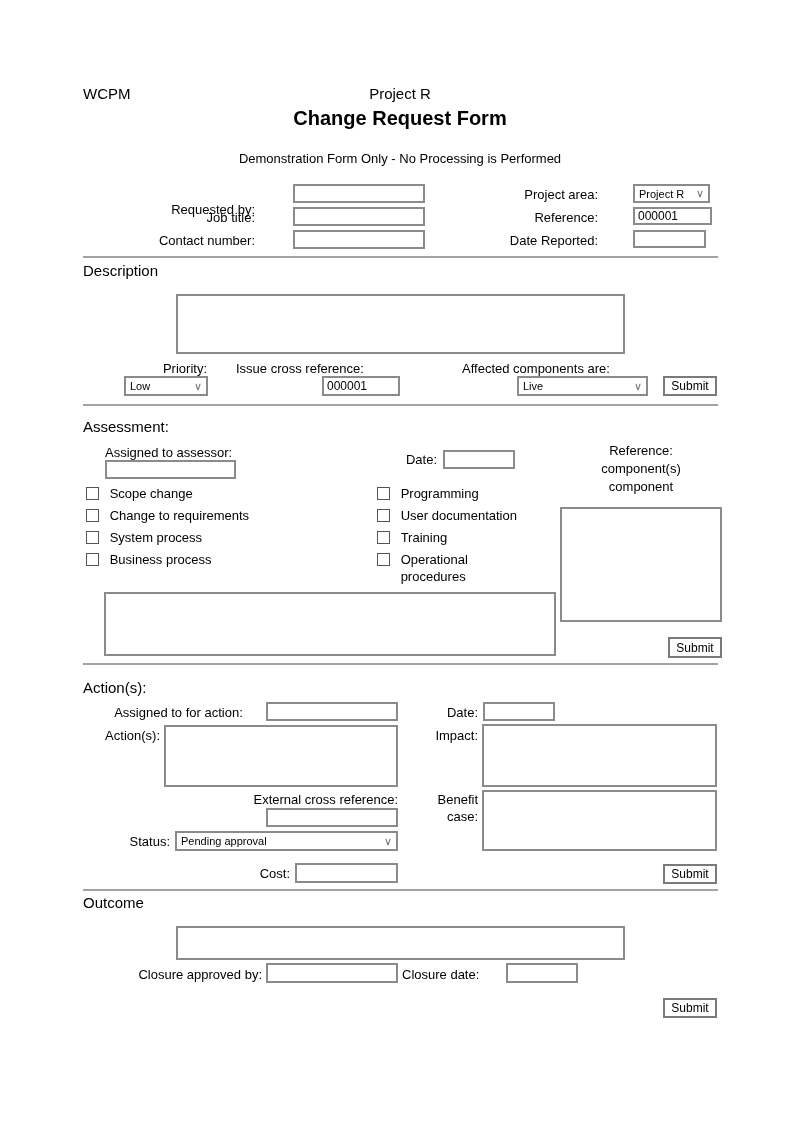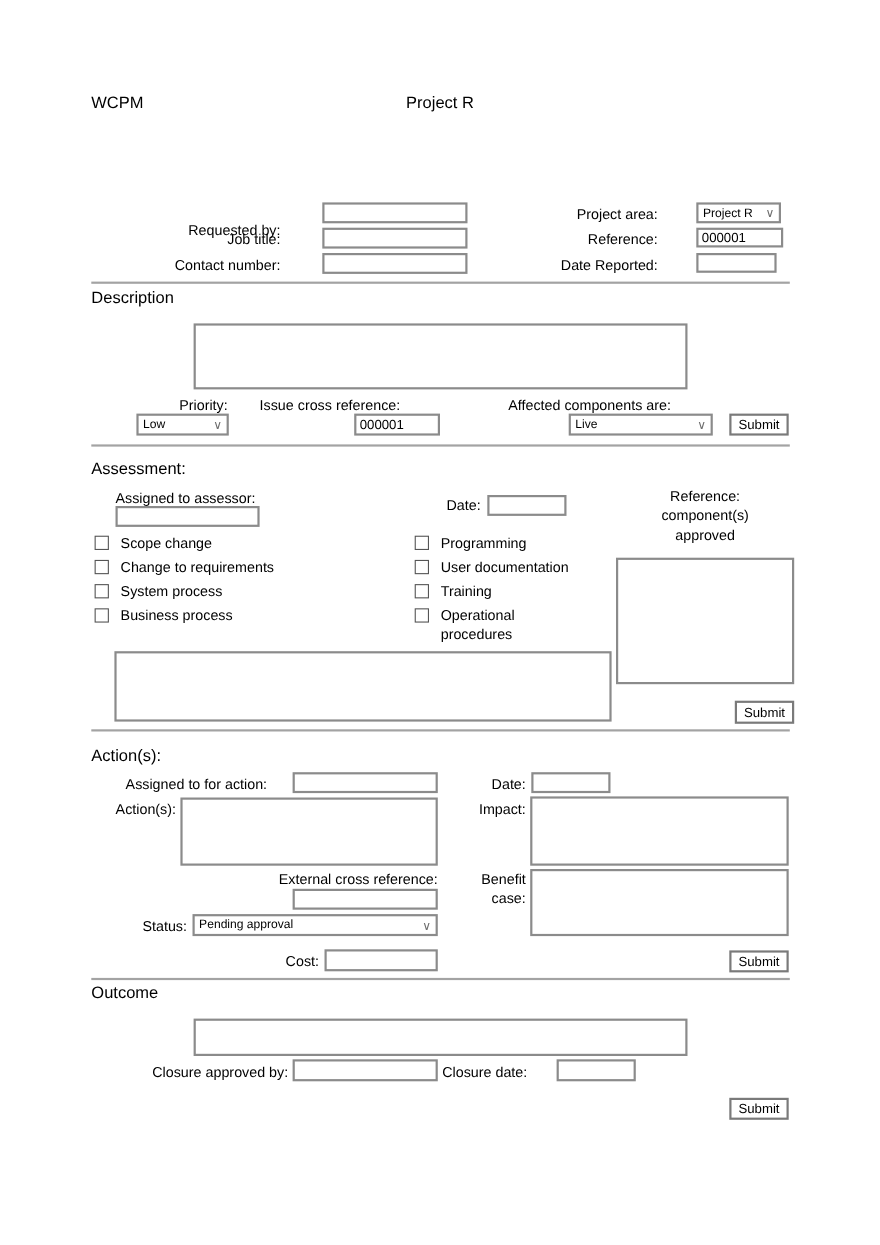--- a/index.html
+++ b/index.html
@@ -26,20 +26,22 @@
   .cblabel{display:inline-block;vertical-align:top;margin-left:7px;}
   .reflabel{font-size:13px;line-height:18px;text-align:center;}
 </style>
 </head>
 <body>
 
 <div class="page">
 
   <div class="abs heading" style="left:83px;top:85px;">WCPM</div>
   <div class="abs heading center" style="top:85px;">Project R</div>
+  <div class="abs center" style="top:107px;font-size:20px;font-weight:bold;">Change Request Form</div>
+  <div class="abs center" style="top:151px;font-size:13px;">Demonstration Form Only - No Processing is Performed</div>
 
   <div class="abs lbl lbl-r" style="left:85px;top:201px;width:170px;">Requested by:</div>
   <input class="txt" style="left: 293px; top: 184px; width: 132px; height: 19px;">
   <div class="abs lbl lbl-r" style="left:430px;top:186px;width:168px;">Project area:</div>
   <div class="sel" style="left:633px;top:184px;width:77px;height:19px;">
     <span class="sel-label">Project R</span>
     <span class="chev">∨</span>
   </div>
 
   <div class="abs lbl lbl-r" style="left:85px;top:209px;width:170px;">Job title:</div>
@@ -78,21 +80,21 @@
   <div class="abs heading" style="left:83px;top:418px;">Assessment:</div>
   <div class="abs lbl" style="left:105px;top:444px;">Assigned to assessor:</div>
   <input class="txt" style="left: 105px; top: 460px; width: 131px; height: 19px;">
 
   <div class="abs lbl lbl-r" style="left:390px;top:451px;width:47px;">Date:</div>
   <input class="txt" style="left: 443px; top: 450px; width: 72px; height: 19px;">
 
   <div class="abs reflabel" style="left:560px;top:442px;width:162px;">
     <span style="display:block;">Reference:</span>
     <span style="display:block;">component(s)</span>
-    <span style="display:block;">approved</span>
+    <span style="display:block;">component</span>
   </div>
 
   <div class="cbrow" style="left:86px;top:485px;">
     <span class="cb"></span>
     <span class="cblabel">Scope change</span>
   </div>
   <div class="cbrow" style="left:86px;top:507px;">
     <span class="cb"></span>
     <span class="cblabel">Change to requirements</span>
   </div>

